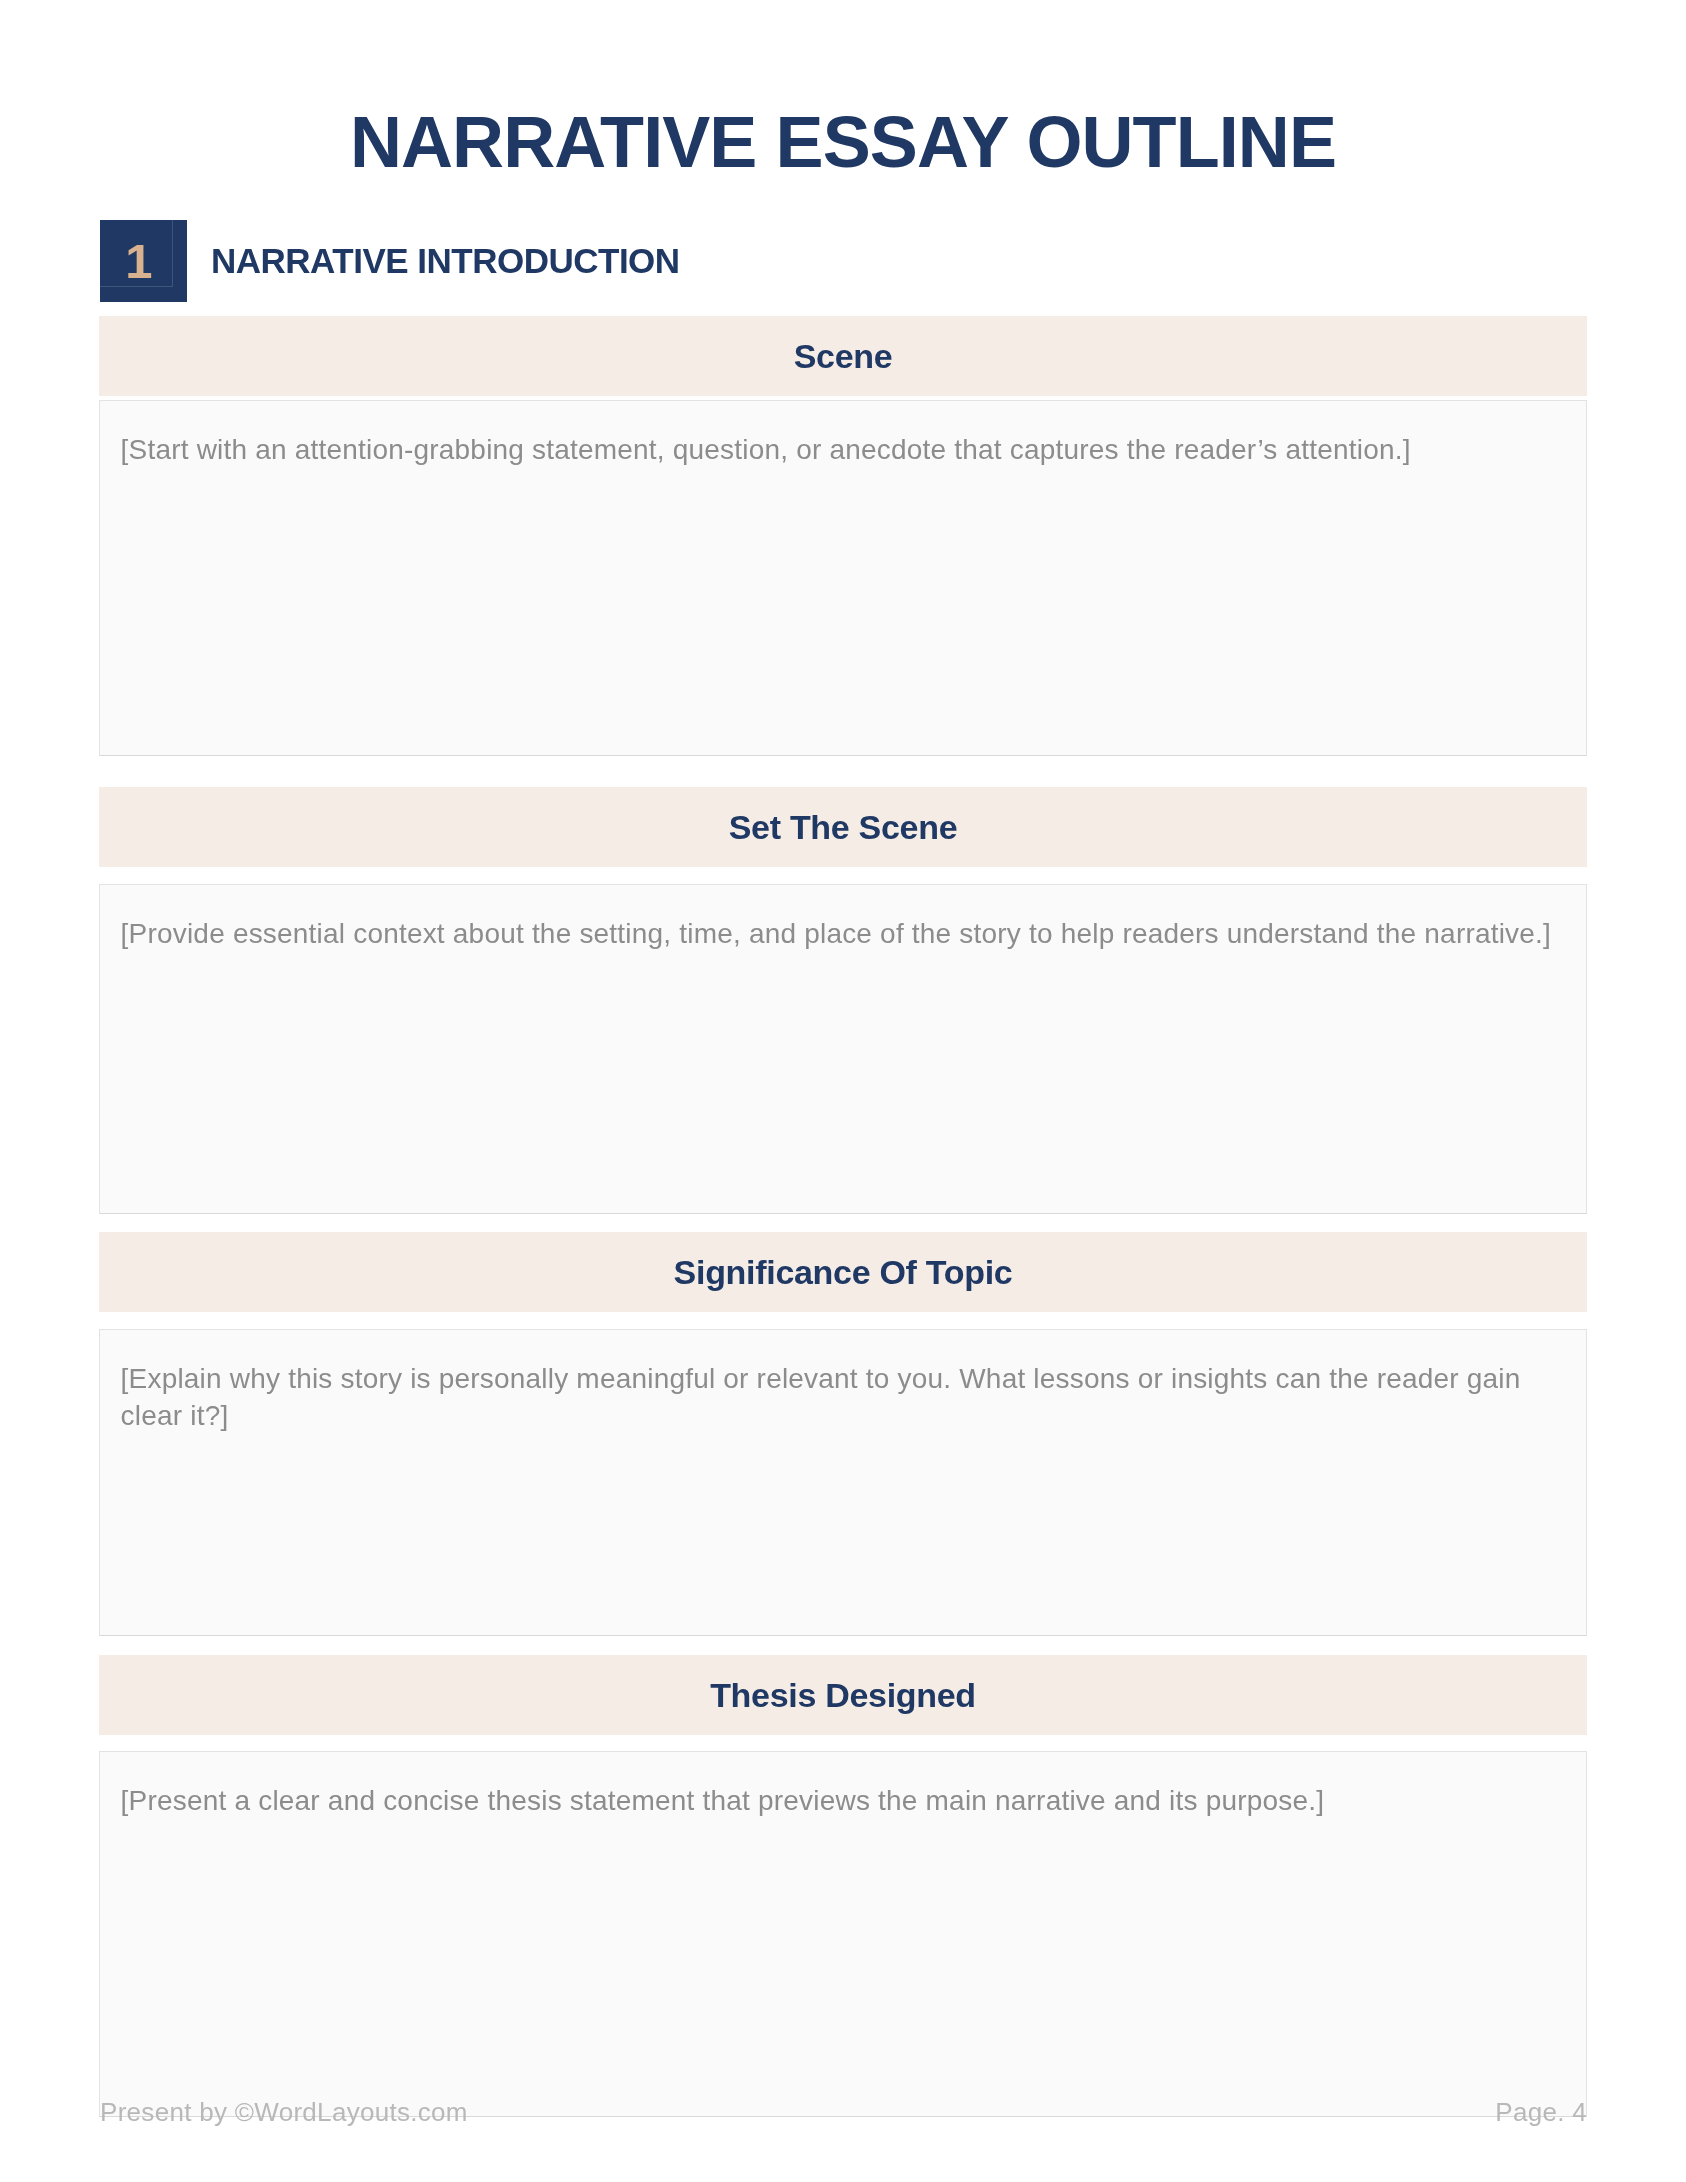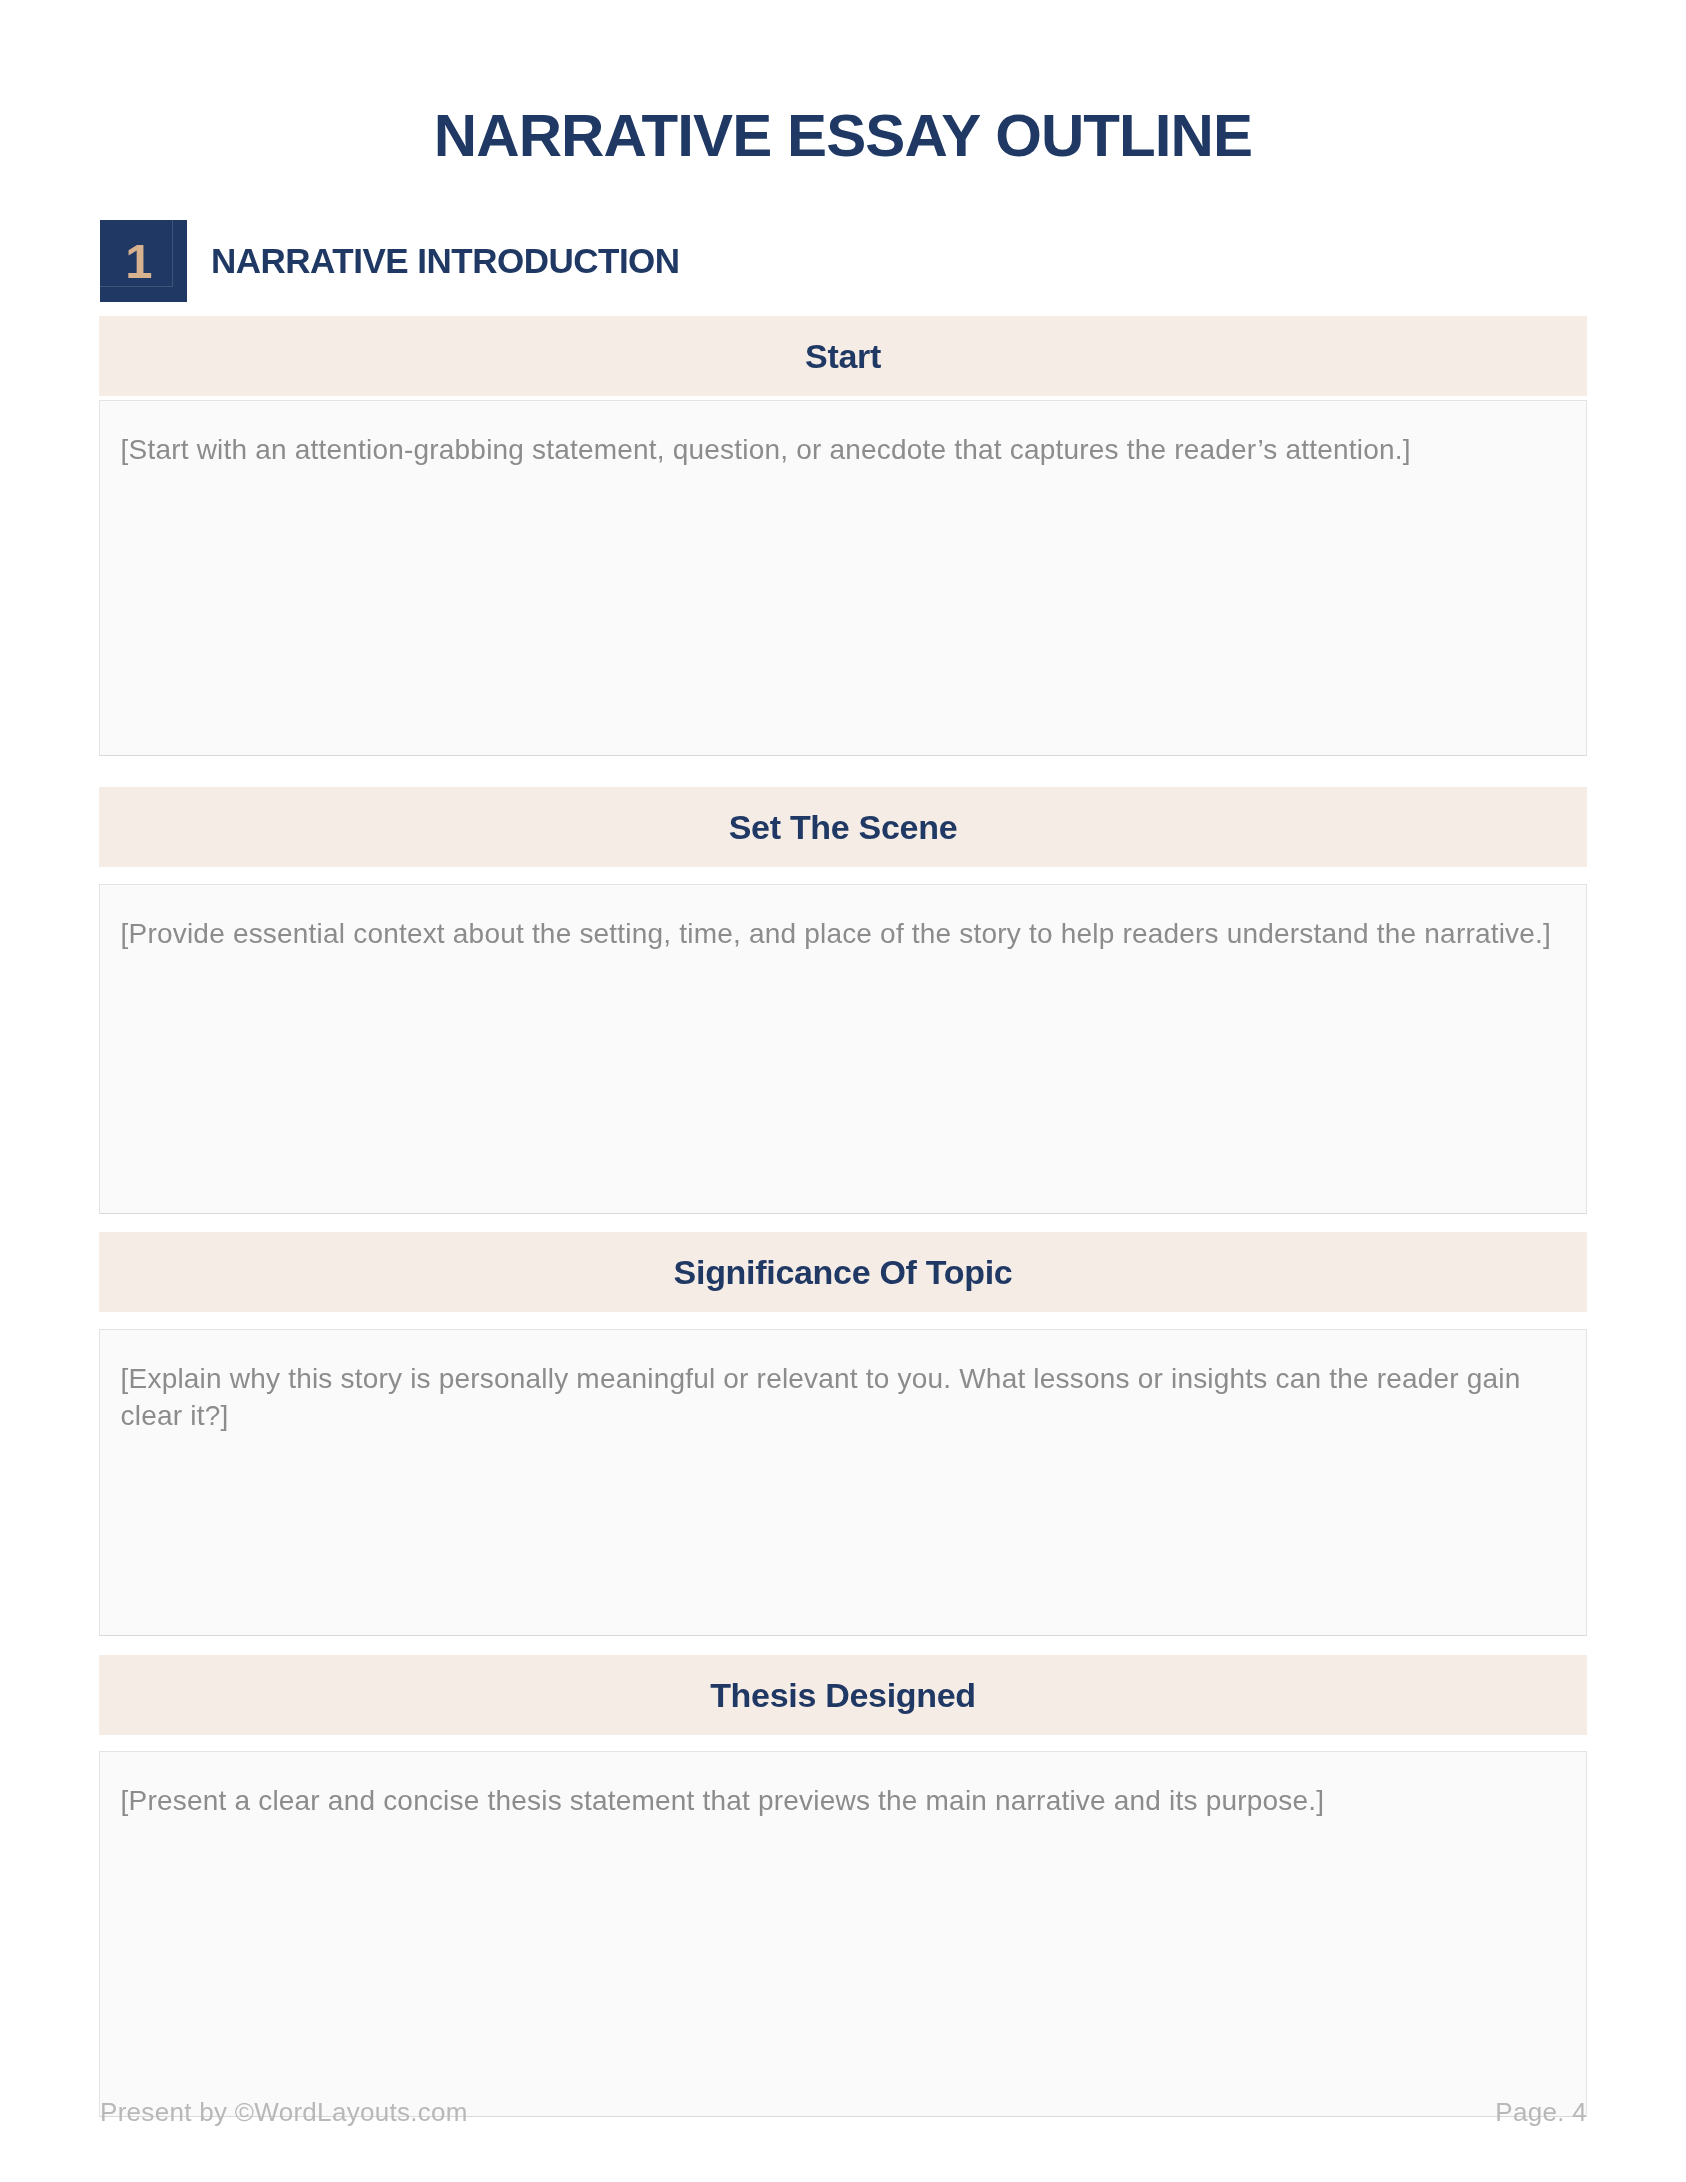--- a/index.html
+++ b/index.html
@@ -6,21 +6,21 @@
   .page{
     position:relative;
     width:1686px;height:2182px;
     background:#ffffff;
     font-family:"Liberation Sans",sans-serif;
     overflow:hidden;
   }
   .doc-title{
     position:absolute;top:101px;left:0;width:100%;
     margin:0;text-align:center;
-    font-size:60px;font-weight:bold;color:#1f3864;
+    font-size:72px;font-weight:bold;color:#1f3864;
     letter-spacing:-0.9px;
   }
   .section-head{
     position:absolute;top:220px;left:100px;
     display:flex;align-items:center;
   }
   .badge{
     position:relative;
     width:87px;height:82px;
     background:#1f3864;
@@ -81,21 +81,21 @@
   <h1 class="doc-title">NARRATIVE ESSAY OUTLINE</h1>
 
   <div class="section-head">
     <div class="badge">
       <span class="badge-num">1</span>
     </div>
     <h2 class="section-title">NARRATIVE INTRODUCTION</h2>
   </div>
 
   <div class="bar bar-1">
-    <span class="bar-label">Start</span>
+    <span class="bar-label">Scene</span>
   </div>
   <div class="box box-1">
     <p class="ph">[Start with an attention-grabbing statement, question, or anecdote that captures the reader’s attention.]</p>
   </div>
 
   <div class="bar bar-2">
     <span class="bar-label">Set The Scene</span>
   </div>
   <div class="box box-2">
     <p class="ph">[Provide essential context about the setting, time, and place of the story to help readers understand the narrative.]</p>

